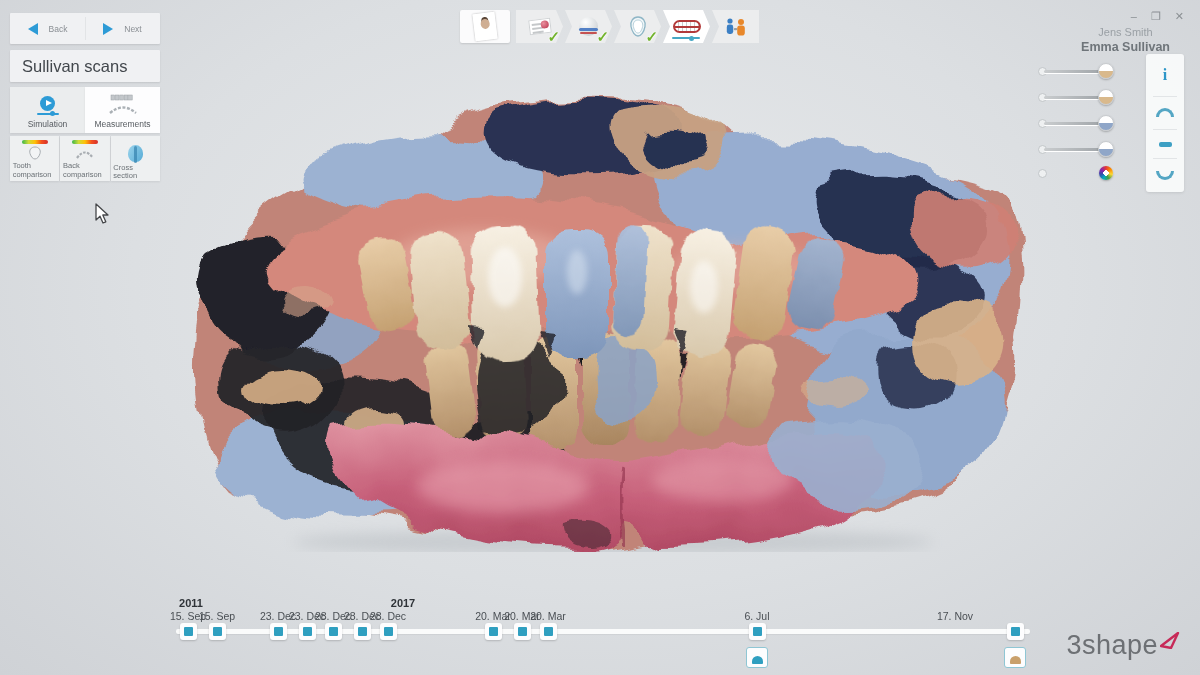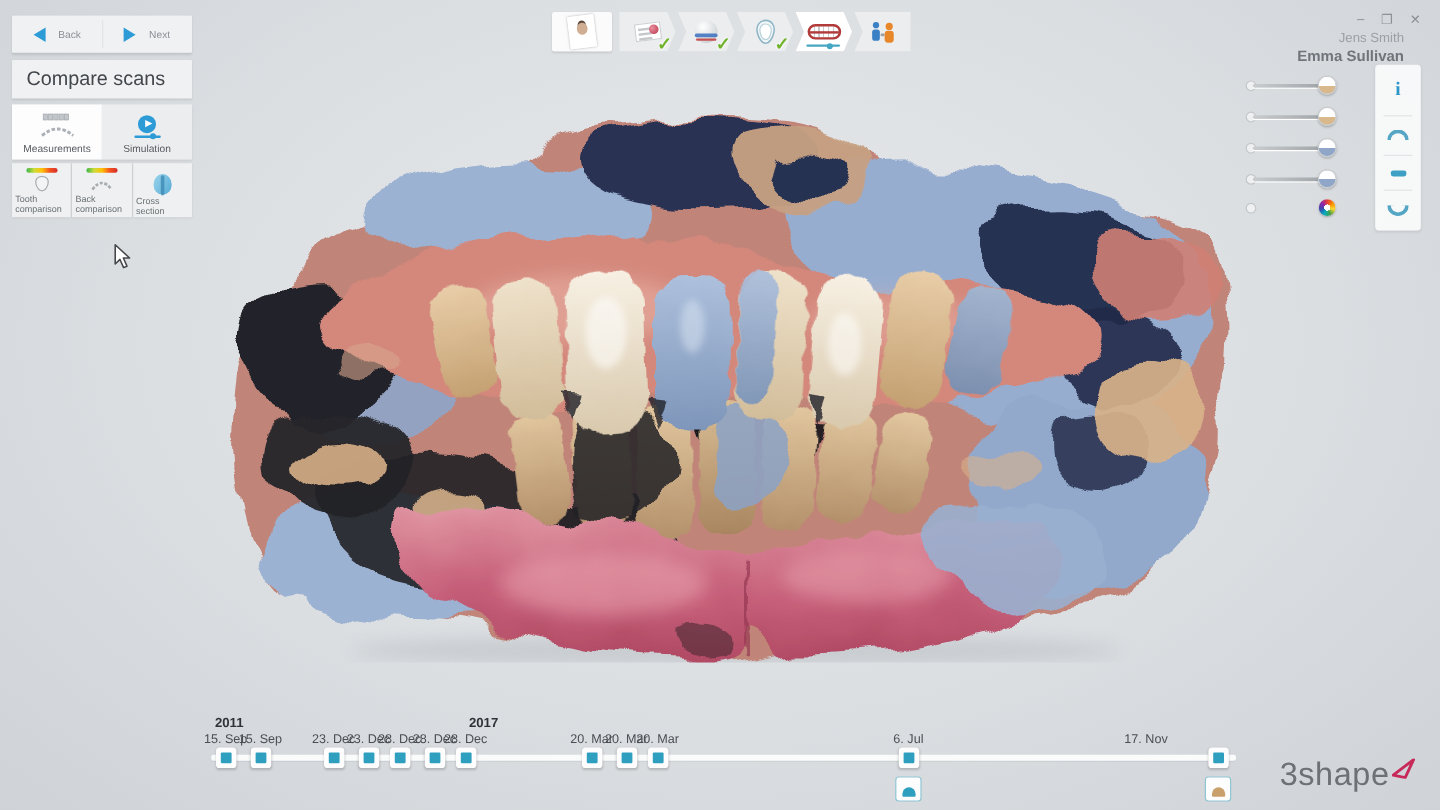--- a/index.html
+++ b/index.html
@@ -3,21 +3,21 @@
 <meta charset="utf-8">
 <style>
   * { margin:0; padding:0; box-sizing:border-box; }
   html,body { width:1200px; height:675px; overflow:hidden; }
   body { font-family:"Liberation Sans", sans-serif; position:relative;
          background: radial-gradient(ellipse at 50% 42%, #e7e9eb 0%, #dcdfe2 55%, #cfd2d6 100%); }
 
   
   .win-controls { position:absolute; top:10px; right:14px; color:#8b9094; font-size:11px; letter-spacing:2px; display:flex; gap:12px; }
   .win-controls span { cursor:default; }
-  .names { position:absolute; top:26px; right:30px; text-align:right; line-height:1.25; }
+  .names { position:absolute; top:26px; right:30px; text-align:center; line-height:1.25; }
   .names .doctor { font-size:11px; color:#9aa0a5; }
   .names .patient { font-size:12.5px; color:#6f757a; font-weight:bold; }
 
   
   .panel { position:absolute; left:10px; width:150px; background:#f0f1f3; box-shadow:0 1px 2px rgba(0,0,0,.10); border-radius:1px; }
   .nav-bar { top:13px; height:31px; display:flex; }
   .nav-btn { flex:1; display:flex; flex-direction:row; align-items:center; justify-content:center; gap:11px; cursor:pointer; position:relative; }
   .nav-btn + .nav-btn::before { content:""; position:absolute; left:0; top:4px; bottom:4px; width:1px; background:#e2e4e6; }
   .nav-btn .lbl { font-size:8.5px; color:#8a8f94; }
   .arrow { width:0; height:0; border-top:6px solid transparent; border-bottom:6px solid transparent; }
@@ -132,44 +132,44 @@
   <div class="nav-btn">
     <span class="arrow left"></span>
     <span class="lbl">Back</span>
   </div>
   <div class="nav-btn">
     <span class="arrow right"></span>
     <span class="lbl">Next</span>
   </div>
 </div>
 
-<div class="panel title-panel">Compare scans</div>
+<div class="panel title-panel">Sullivan scans</div>
 
 <div class="tabs">
+  <div class="tab">
+    <span class="sim-icon">
+      <span class="play-circle"></span>
+        <span class="sim-line"></span>
+    </span>
+    <span class="lbl">Simulation</span>
+  </div>
   <div class="tab active">
     <span class="meas-icon">
       <svg width="34" height="22" viewBox="0 0 34 22">
         <g fill="#c3c7cb" stroke="#9aa0a5" stroke-width="0.5">
           <rect x="5" y="1" width="3.6" height="5"></rect>
             <rect x="9.4" y="1" width="3.6" height="5"></rect>
             <rect x="13.8" y="1" width="3.6" height="5"></rect>
             <rect x="18.2" y="1" width="3.6" height="5"></rect>
             <rect x="22.6" y="1" width="3.6" height="5"></rect>
         </g>
         <path d="M4,19 Q17,8 30,19" fill="none" stroke="#aab0b5" stroke-width="2.4" stroke-dasharray="3,1.6"></path>
       </svg>
     </span>
     <span class="lbl">Measurements</span>
-  </div>
-  <div class="tab">
-    <span class="sim-icon">
-      <span class="play-circle"></span>
-        <span class="sim-line"></span>
-    </span>
-    <span class="lbl">Simulation</span>
   </div>
 </div>
 
 <div class="tools">
   <div class="tool">
     <span class="grad-bar"></span>
     <svg width="14" height="14" viewBox="0 0 14 14">
       <path d="M7,1 C11,1 13,4 12,7.5 C11,11 9,13 7,13 C5,13 3,11 2,7.5 C1,4 3,1 7,1 Z" fill="#f2f4f5" stroke="#a8adb2" stroke-width="1"></path>
     </svg>
     <span class="lbl">Tooth comparison</span>

